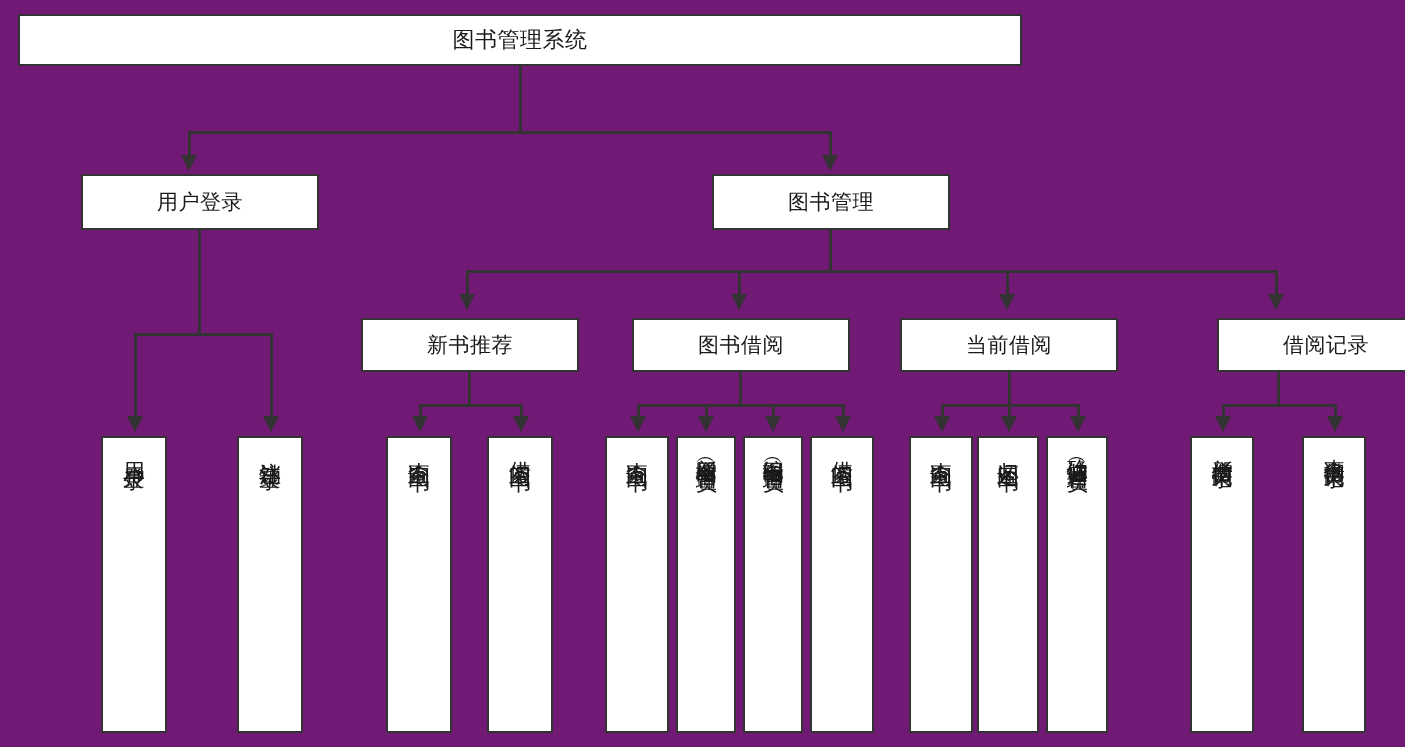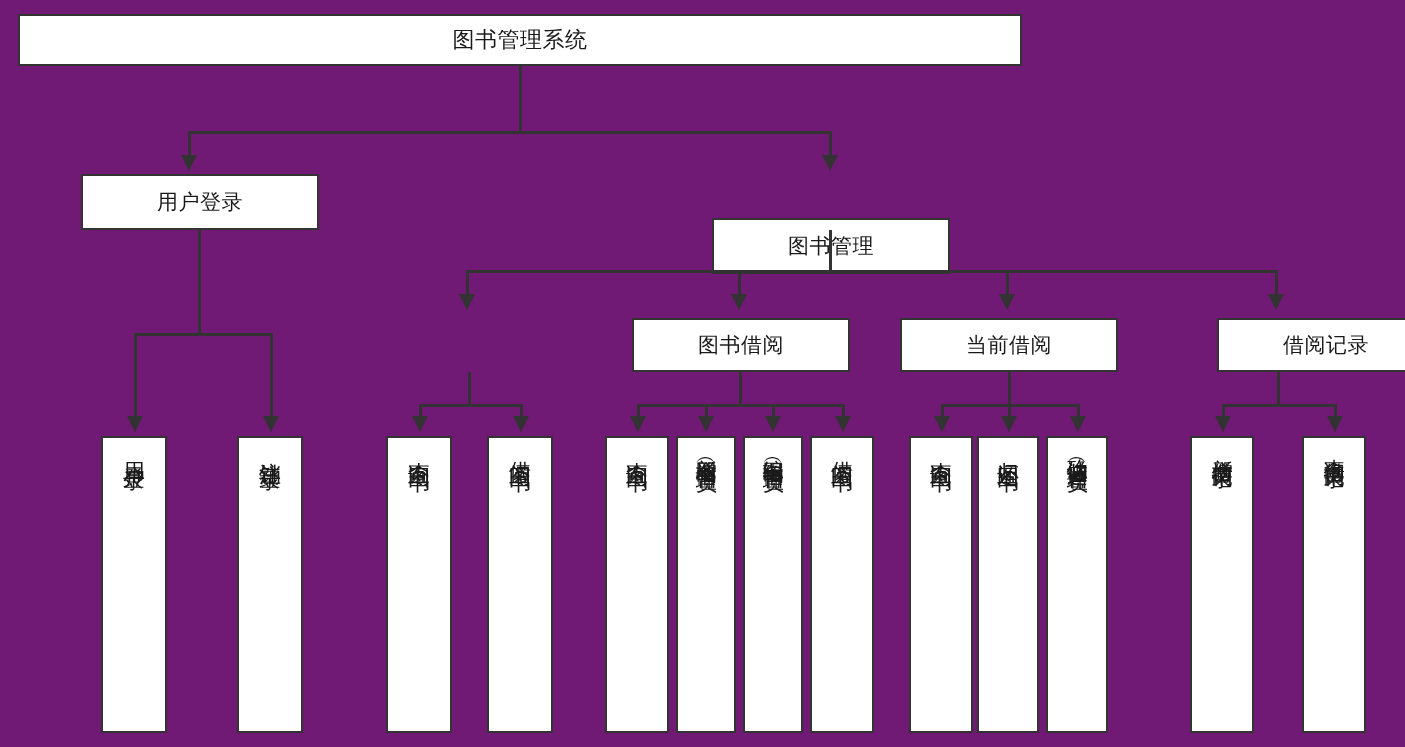--- a/index.html
+++ b/index.html
@@ -100,21 +100,21 @@
 
   <div class="vline" style="left:188px; top:131px; height:28px;"></div>
   <div class="arrow" style="left:181px; top:155px;"></div>
 
   <div class="vline" style="left:829px; top:131px; height:28px;"></div>
   <div class="arrow" style="left:822px; top:155px;"></div>
 
   <div class="node horiz" style="left:81px; top:174px; width:238px; height:56px;">
     <span class="label">用户登录</span>
   </div>
-  <div class="node horiz" style="left:712px; top:174px; width:238px; height:56px;margin-top:44px;">
+  <div class="node horiz" style="left:712px; top:174px; width:238px; height:56px;">
     <span class="label">图书管理</span>
   </div>
 
   <div class="vline" style="left:198px; top:230px; height:105px;"></div>
   <div class="hline" style="left:134px; top:333px; width:139px;"></div>
   <div class="vline" style="left:134px; top:333px; height:87px;"></div>
   <div class="arrow" style="left:127px; top:416px;"></div>
   <div class="vline" style="left:270px; top:333px; height:87px;"></div>
   <div class="arrow" style="left:263px; top:416px;"></div>
 
@@ -123,20 +123,23 @@
 
   <div class="vline" style="left:466px; top:270px; height:28px;"></div>
   <div class="arrow" style="left:459px; top:294px;"></div>
   <div class="vline" style="left:738px; top:270px; height:28px;"></div>
   <div class="arrow" style="left:731px; top:294px;"></div>
   <div class="vline" style="left:1006px; top:270px; height:28px;"></div>
   <div class="arrow" style="left:999px; top:294px;"></div>
   <div class="vline" style="left:1275px; top:270px; height:28px;"></div>
   <div class="arrow" style="left:1268px; top:294px;"></div>
 
+  <div class="node horiz" style="left:361px; top:318px; width:218px; height:54px;">
+    <span class="label">新书推荐</span>
+  </div>
   <div class="node horiz" style="left:632px; top:318px; width:218px; height:54px;">
     <span class="label">图书借阅</span>
   </div>
   <div class="node horiz" style="left:900px; top:318px; width:218px; height:54px;">
     <span class="label">当前借阅</span>
   </div>
   <div class="node horiz" style="left:1217px; top:318px; width:218px; height:54px;">
     <span class="label">借阅记录</span>
   </div>
 

